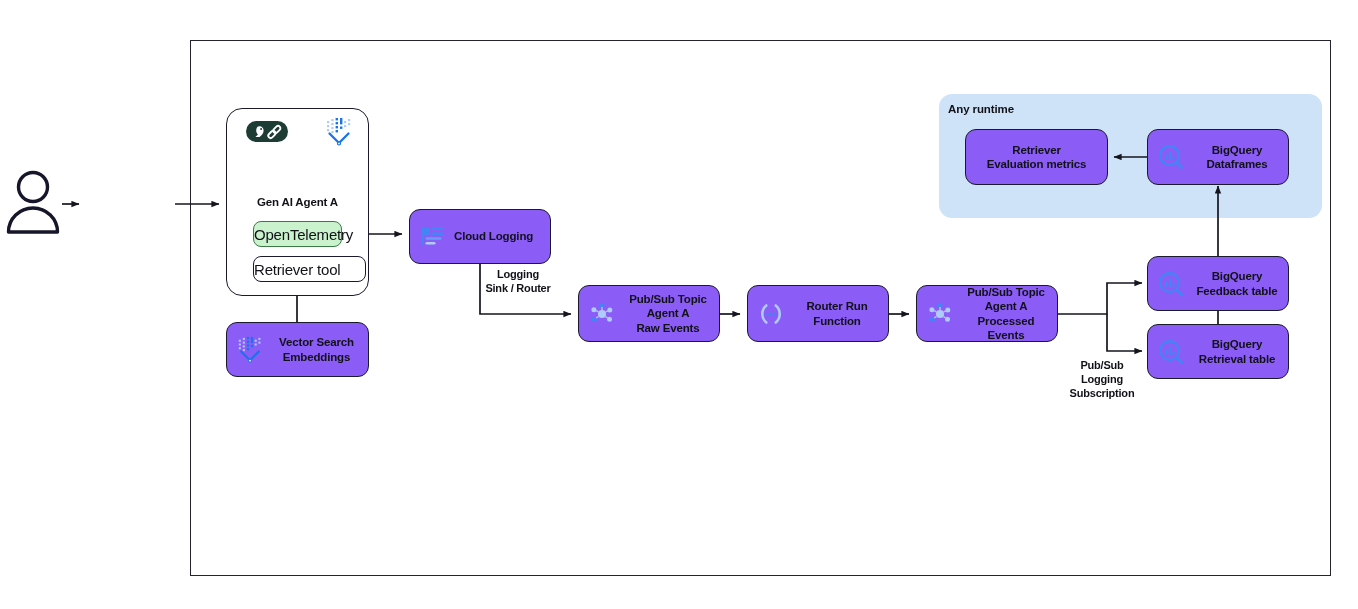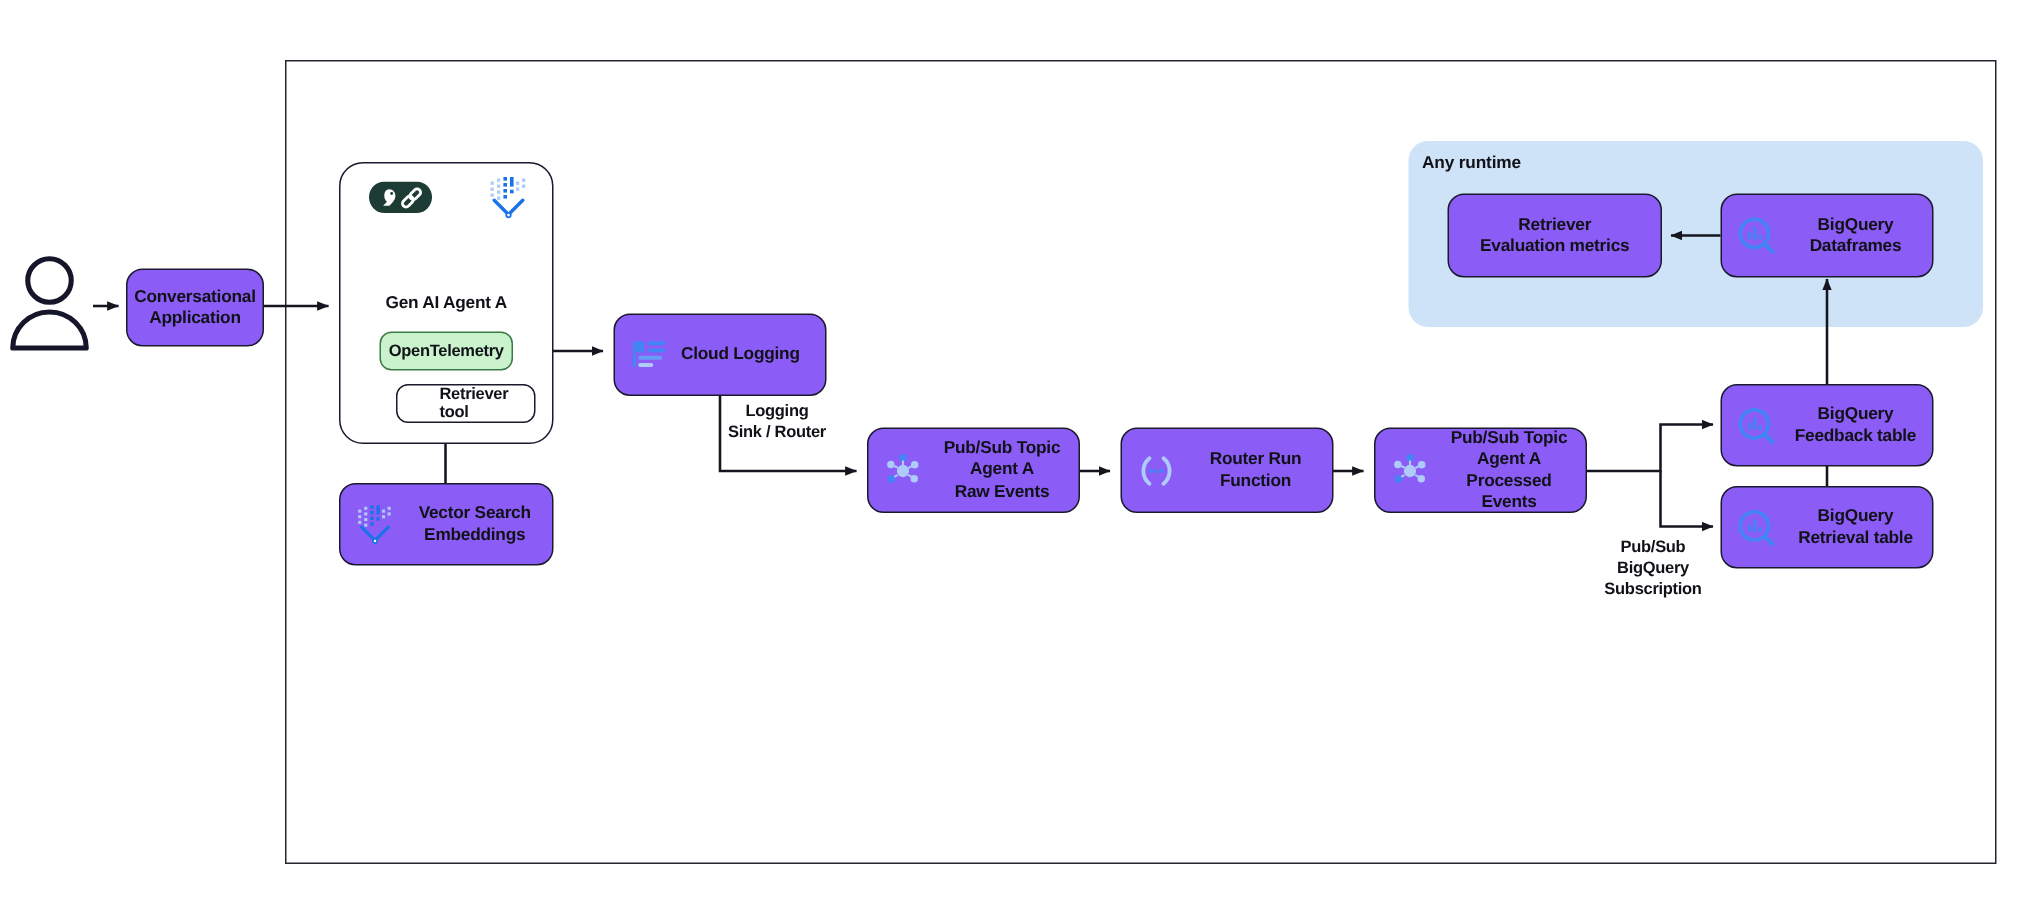--- a/index.html
+++ b/index.html
@@ -102,33 +102,32 @@
     letter-spacing: -0.15px;
   }
   .inner-node {
     position: absolute;
     box-sizing: border-box;
     border: 1.6px solid #1a1a2e;
     border-radius: 8px;
     background: #ffffff;
     display: flex;
     align-items: center;
-    justify-content: center;
-    font-size: 11px;
-    font-weight: 700;
+    font-size: 15px;
+    font-weight: 400;
     color: #111118;
     letter-spacing: -0.2px;
   }
   #otel-box {
     left: 253px; top: 221px; width: 89px; height: 26px;
     background: #c9f2cd;
     border-color: #3a7a44;
   }
   #retriever-box {
-    left: 264px; top: 256px; width: 93px; height: 26px; padding-left: 28px;
+    left: 253px; top: 256px; width: 113px; height: 26px;
   }
   
   .edge-label {
     position: absolute;
     font-size: 11px;
     font-weight: 700;
     color: #111118;
     text-align: center;
     line-height: 1.25;
     letter-spacing: -0.2px;
@@ -195,24 +194,20 @@
     <g stroke="#15151f" stroke-width="1.7" fill="none">
       <path d="M1218,330 L1218,325"></path>
     </g>
   </svg>
 
   <svg id="person-icon" viewBox="0 0 54 64">
     <circle cx="27" cy="17" r="14.5" fill="none" stroke="#16162a" stroke-width="3.4"></circle>
     <path d="M2.5,62 a24.5,24 0 0 1 49,0 z" fill="none" stroke="#16162a" stroke-width="3.4" stroke-linejoin="round"></path>
   </svg>
 
-  <div class="node" style="left:84px; top:179px; width:92px; height:52px;">
-    <span class="lbl" style="white-space:pre-line;">Conversational
-Application</span>
-  </div>
 
   <div id="agent-box"></div>
 
   <svg id="langchain-badge" viewBox="0 0 42 21">
     <rect x="0" y="0" width="42" height="21" rx="10.5" fill="#1c3c34"></rect>
 
     <path d="M13.5,5.2 c2.4,0 4.1,1.9 4.1,4.3 c0,2.0 -1.0,3.6 -2.4,5.0 l-1.6,1.6 l-4.2,0 l2.6,-2.6
              c-1.1,-0.9 -1.8,-2.3 -1.8,-3.9 c0,-2.4 1.0,-4.4 3.3,-4.4 z" fill="#ffffff"></path>
     <circle cx="15.1" cy="8.0" r="0.95" fill="#1c3c34"></circle>
 
@@ -351,21 +346,21 @@
           <path d="M10.4 16.6 L8.2 17.9"></path>
         <path d="M10.5 11.8 L8.2 10.7"></path>
       </g>
     </svg>
     <span class="lbl" style="white-space:pre-line;">Pub/Sub Topic
 Agent A
 Processed Events</span>
   </div>
 
   <div class="edge-label" style="left:1062px; top:359px; width:80px;">Pub/Sub
-BigQuery
+Logging
 Subscription</div>
 
   <div class="node withicon" style="left:1147px; top:256px; width:142px; height:55px;">
     <svg class="ico" viewBox="0 0 28 28">
       <circle cx="12.6" cy="12.6" r="9.4" fill="none" stroke="#4285f4" stroke-width="2.4"></circle>
       <g fill="#4285f4">
         <rect x="8.4" y="11.5" width="2.1" height="5.4" rx="1"></rect>
         <rect x="11.9" y="8.2" width="2.1" height="8.7" rx="1"></rect>
         <rect x="15.4" y="13.2" width="2.1" height="3.7" rx="1"></rect>
       </g>

